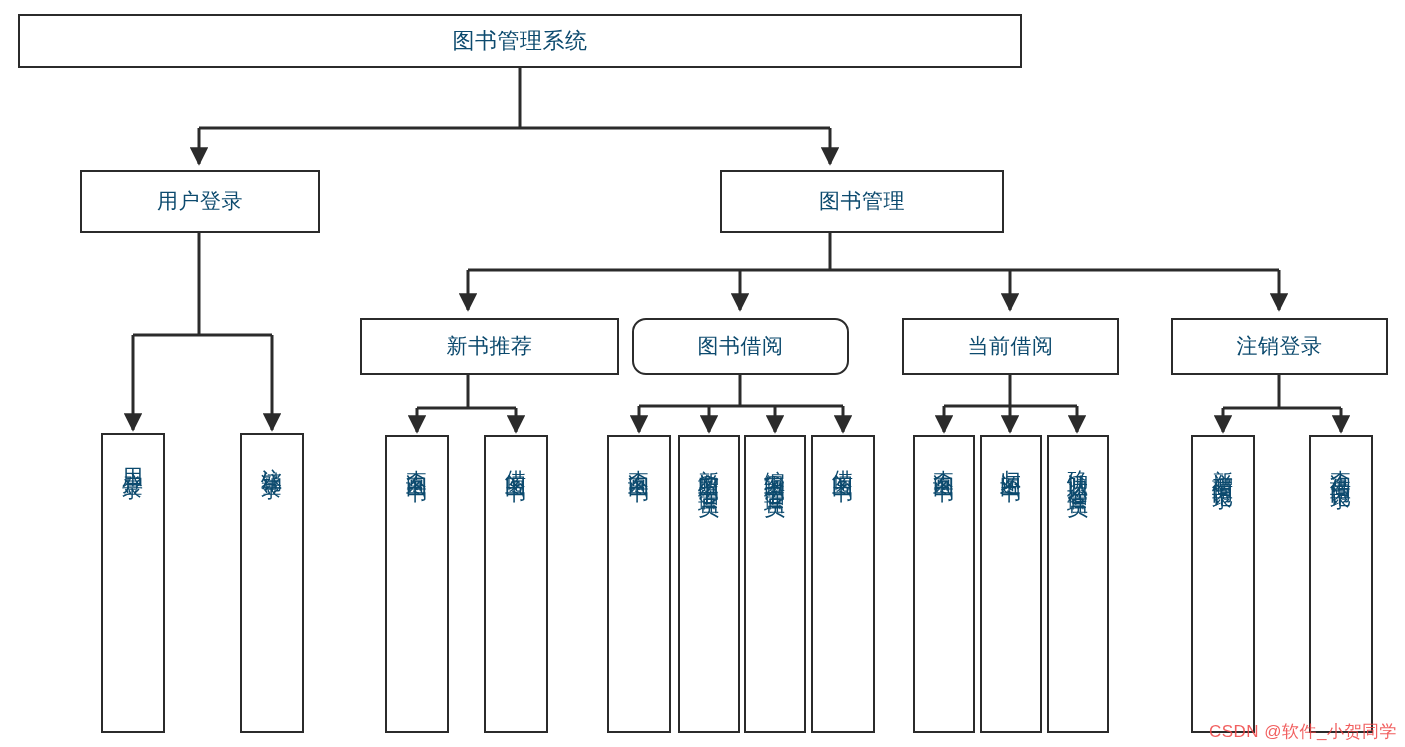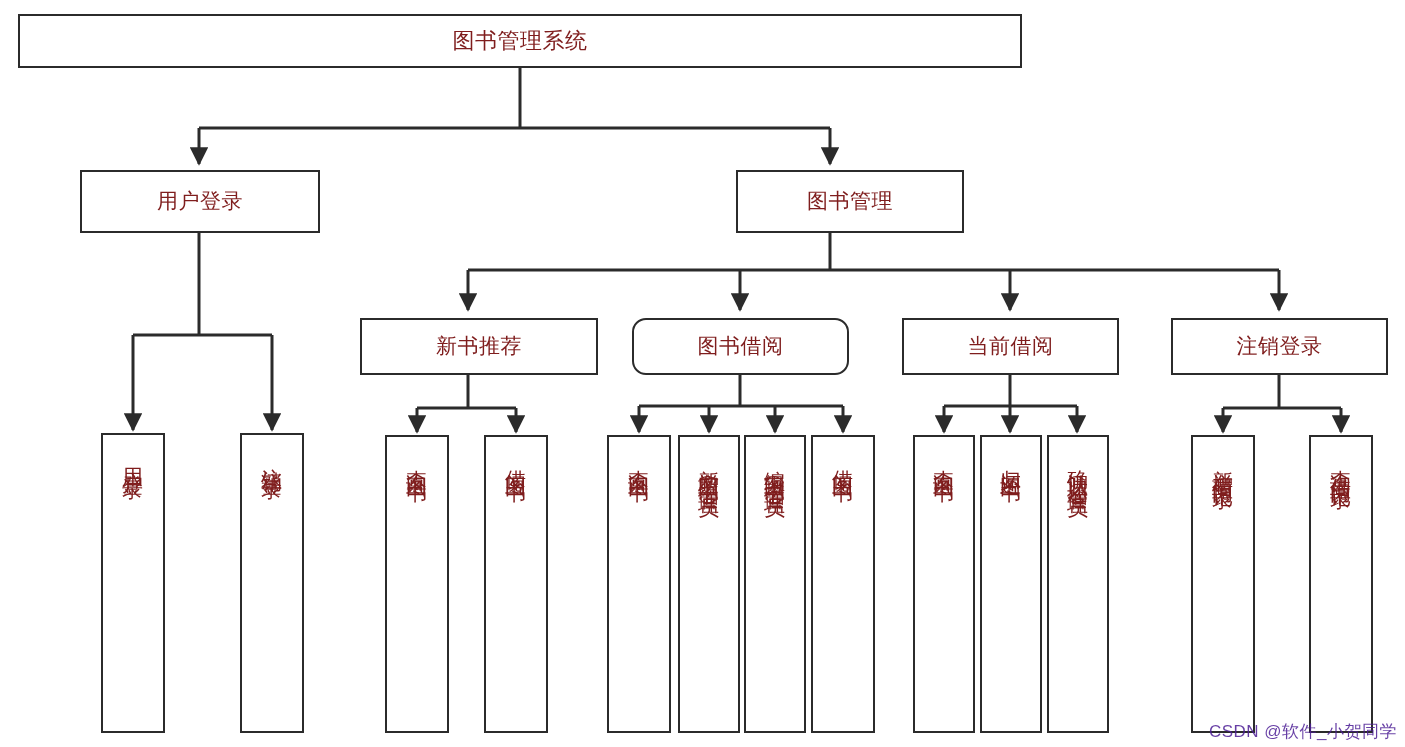--- a/index.html
+++ b/index.html
@@ -30,21 +30,21 @@
     position: absolute;
     box-sizing: border-box;
     background: #ffffff;
     border: 2.5px solid #2b2b2b;
     display: flex;
     align-items: center;
     justify-content: center;
     z-index: 2;
   }
   .node .label {
-    color: #7f1d1d;
+    color: #0c4a6e;
     line-height: 1.15;
     text-align: center;
     white-space: nowrap;
   }
   
   .node.horiz .label {
     font-size: 21px;
     letter-spacing: 0.5px;
   }
   .node.root .label {
@@ -62,21 +62,21 @@
     font-size: 21px;
     letter-spacing: 4px;
     line-height: 1;
     text-align: left;
   }
   .watermark {
     position: absolute;
     right: 8px;
     bottom: 4px;
     font-size: 17px;
-    color: #4c1d95;
+    color: #ef4444;
     letter-spacing: 0.5px;
     z-index: 5;
     white-space: nowrap;
     opacity: 0.85;
   }
 </style>
 </head>
 <body>
 
 <div id="canvas">
@@ -133,25 +133,25 @@
   </svg>
 
   <div class="node horiz root" style="left:18px; top:14px; width:1004px; height:54px;">
     <span class="label">图书管理系统</span>
   </div>
 
   <div class="node horiz" style="left:80px; top:170px; width:240px; height:63px;">
     <span class="label">用户登录</span>
   </div>
 
-  <div class="node horiz" style="left:736px; top:170px; width:228px; height:63px;">
+  <div class="node horiz" style="left:720px; top:170px; width:284px; height:63px;">
     <span class="label">图书管理</span>
   </div>
 
-  <div class="node horiz" style="left:360px; top:318px; width:238px; height:57px;">
+  <div class="node horiz" style="left:360px; top:318px; width:259px; height:57px;">
     <span class="label">新书推荐</span>
   </div>
 
   <div class="node horiz" style="left:632px; top:318px; width:217px; height:57px;border-radius:14px;">
     <span class="label">图书借阅</span>
   </div>
 
   <div class="node horiz" style="left:902px; top:318px; width:217px; height:57px;">
     <span class="label">当前借阅</span>
   </div>

